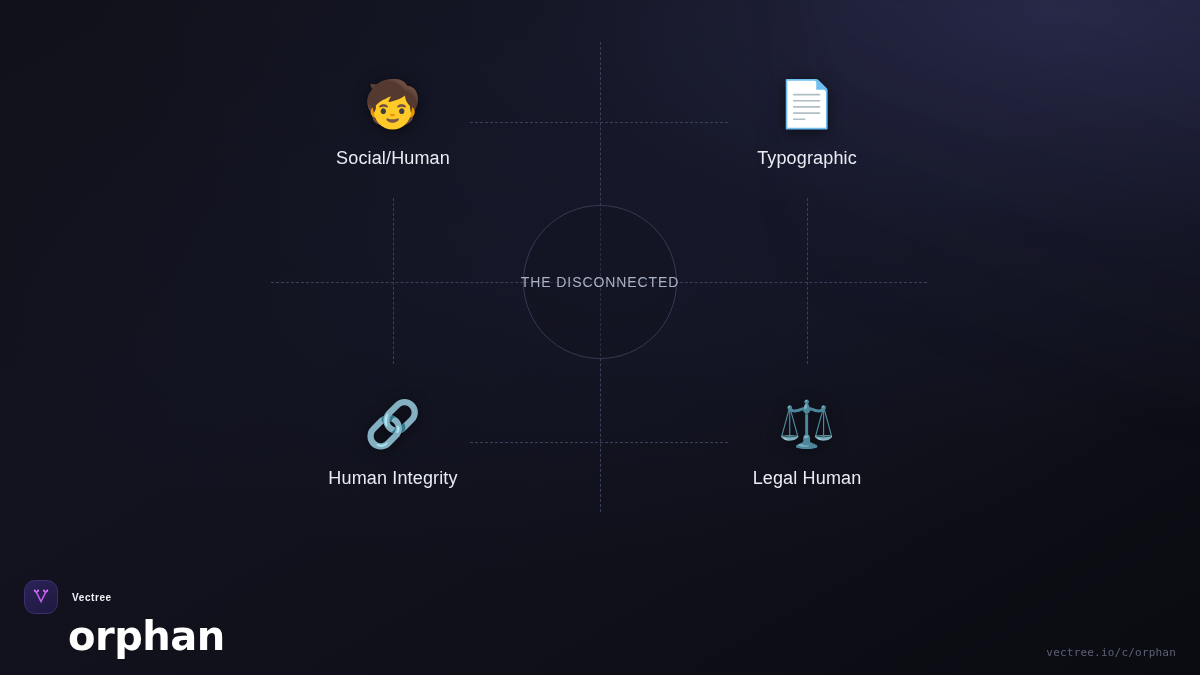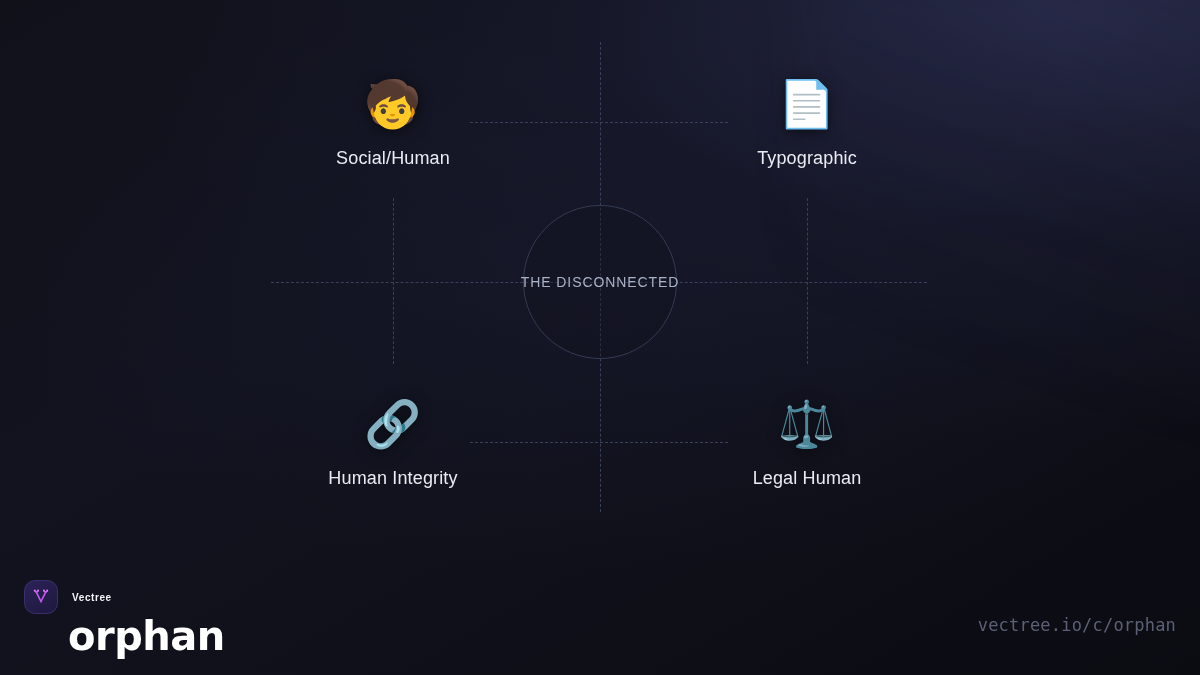--- a/index.html
+++ b/index.html
@@ -160,23 +160,23 @@
     font-size:40px;
     font-weight:bold;
     color:#ffffff;
     letter-spacing:-0.5px;
     line-height:1;
     margin-left:44px;
   }
 
   #footer-url {
     position:absolute;
-    right:24px; bottom:40px;
+    right:24px; bottom:16px;
     font-family:"DejaVu Sans Mono", monospace;
-    font-size:17px;
+    font-size:11px;
     color:#5b6076;
     letter-spacing:0.2px;
   }
 </style>
 </head>
 <body>
 
 <div id="stage">
 
   <div id="sheen"></div>

